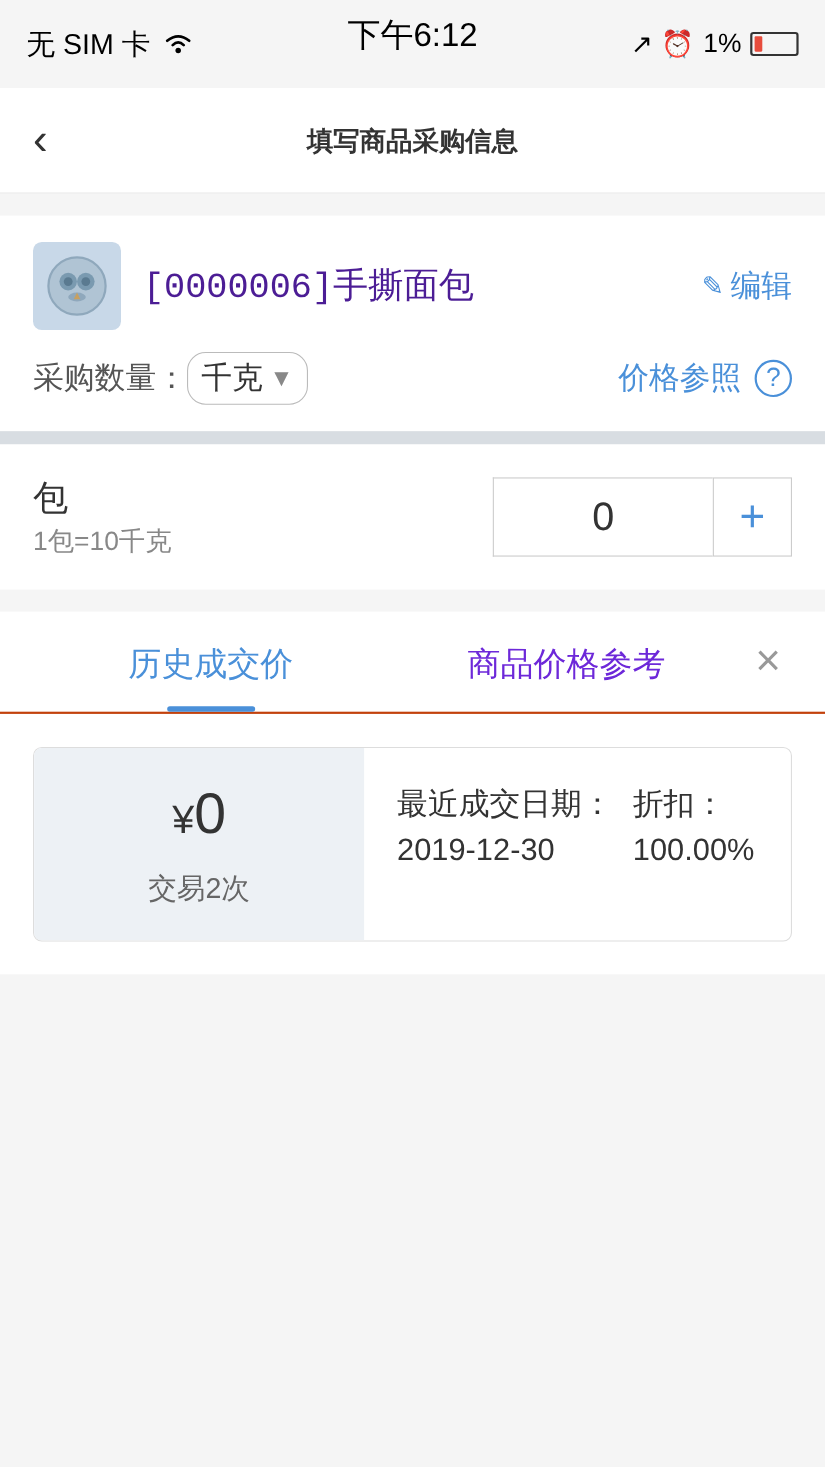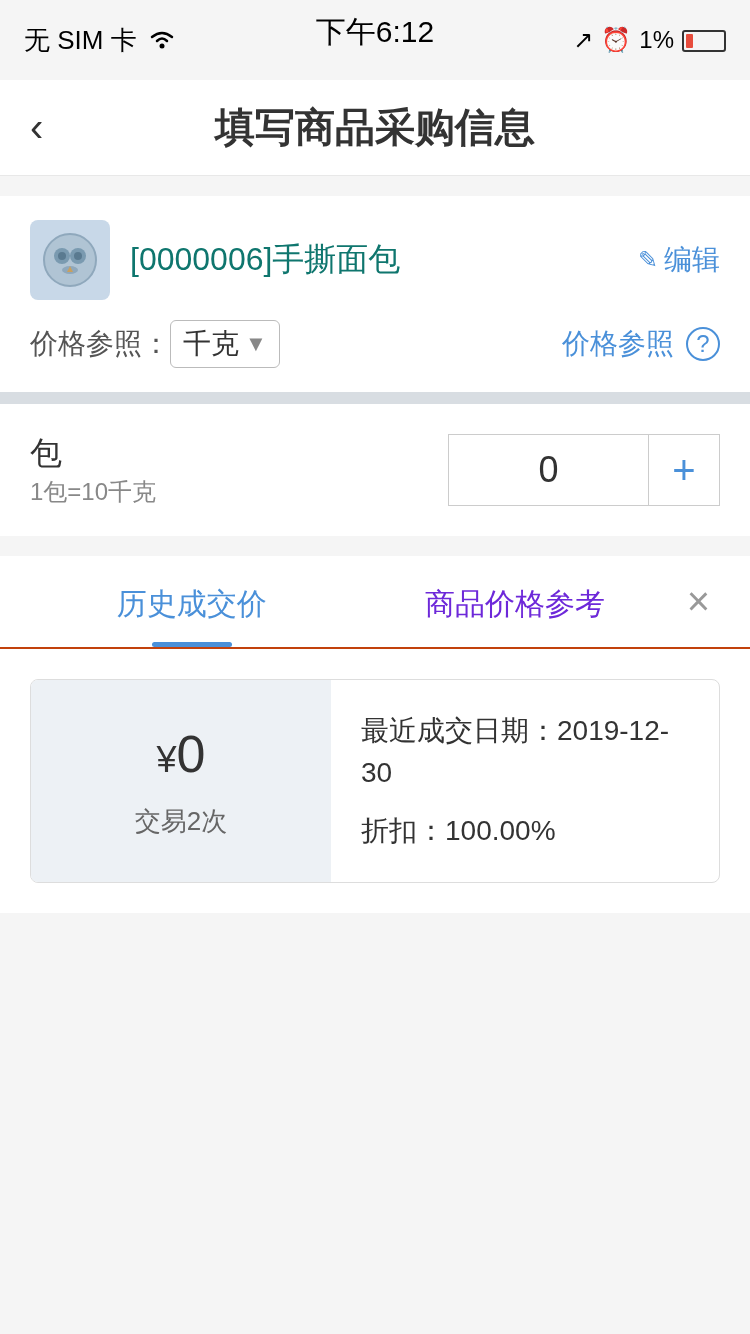--- a/index.html
+++ b/index.html
@@ -75,21 +75,21 @@
     .nav-back {
       font-size: 40px;
       color: #333;
       cursor: pointer;
       width: 60px;
     }
     .nav-title {
       position: absolute;
       left: 50%;
       transform: translateX(-50%);
-      font-size: 40px;
+      font-size: 24px;
       font-weight: 600;
       color: #333;
     }
 
     
     .product-card {
       background: #fff;
       margin-top: 20px;
       padding: 24px 30px;
     }
@@ -110,22 +110,23 @@
       background: #c8d8e8;
       border-radius: 8px;
       display: flex;
       align-items: center;
       justify-content: center;
       font-size: 32px;
       color: #7a9ab0;
     }
     .product-name {
       font-size: 32px;
-      color: #0f766e;
+      color: #4c1d95;
       font-weight: 500;
+      font-family: Liberation Mono, monospace;
     }
     .product-edit {
       color: #4a90d9;
       font-size: 28px;
       display: flex;
       align-items: center;
       gap: 6px;
     }
     .product-row {
       display: flex;
@@ -134,21 +135,21 @@
       margin-top: 16px;
     }
     .unit-label {
       font-size: 28px;
       color: #555;
     }
     .unit-select-wrapper {
       display: inline-flex;
       align-items: center;
       border: 1px solid #bbb;
-      border-radius: 6px;
+      border-radius: 17px;
       padding: 4px 12px;
       font-size: 28px;
       color: #333;
     }
     .unit-chevron {
       font-size: 22px;
       color: #888;
       margin-left: 6px;
     }
     .price-ref {
@@ -298,21 +299,21 @@
     }
     .price-count {
       font-size: 26px;
       color: #666;
       margin-top: 20px;
     }
     .price-right-panel {
       flex: 1;
       padding: 30px 30px;
       display: flex;
-      flex-direction: column;
+      flex-direction: row;
       gap: 16px;
     }
     .price-detail-row {
       font-size: 28px;
       color: #333;
       line-height: 1.5;
     }
 
     
     .content-area {
@@ -372,21 +373,21 @@
       </div>
       <span class="product-name">[0000006]手撕面包</span>
     </div>
     <div class="product-edit">
       <span style="font-size:24px;">✎</span>
       <span>编辑</span>
     </div>
   </div>
   <div class="product-row">
     <div style="display:flex; align-items:center;">
-      <span class="unit-label">价格参照：</span>
+      <span class="unit-label">采购数量：</span>
       <span class="unit-select-wrapper">
         <span>千克</span>
         <span class="unit-chevron">▼</span>
       </span>
     </div>
     <div class="price-ref">
       <span>价格参照</span>
       <span class="price-ref-icon">?</span>
     </div>
   </div>

